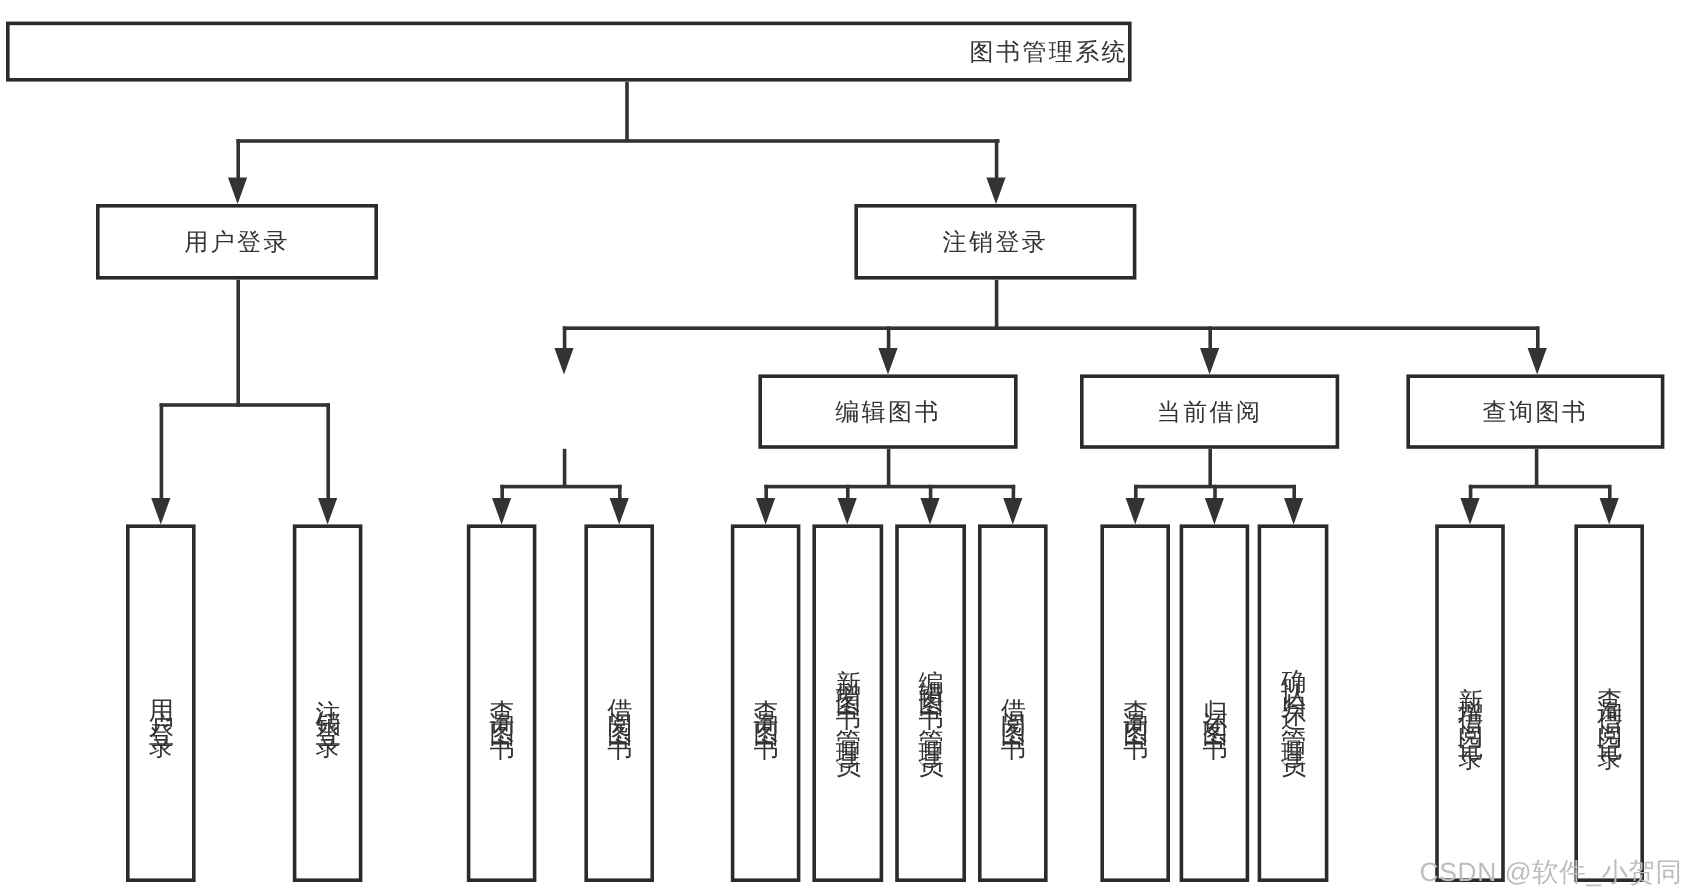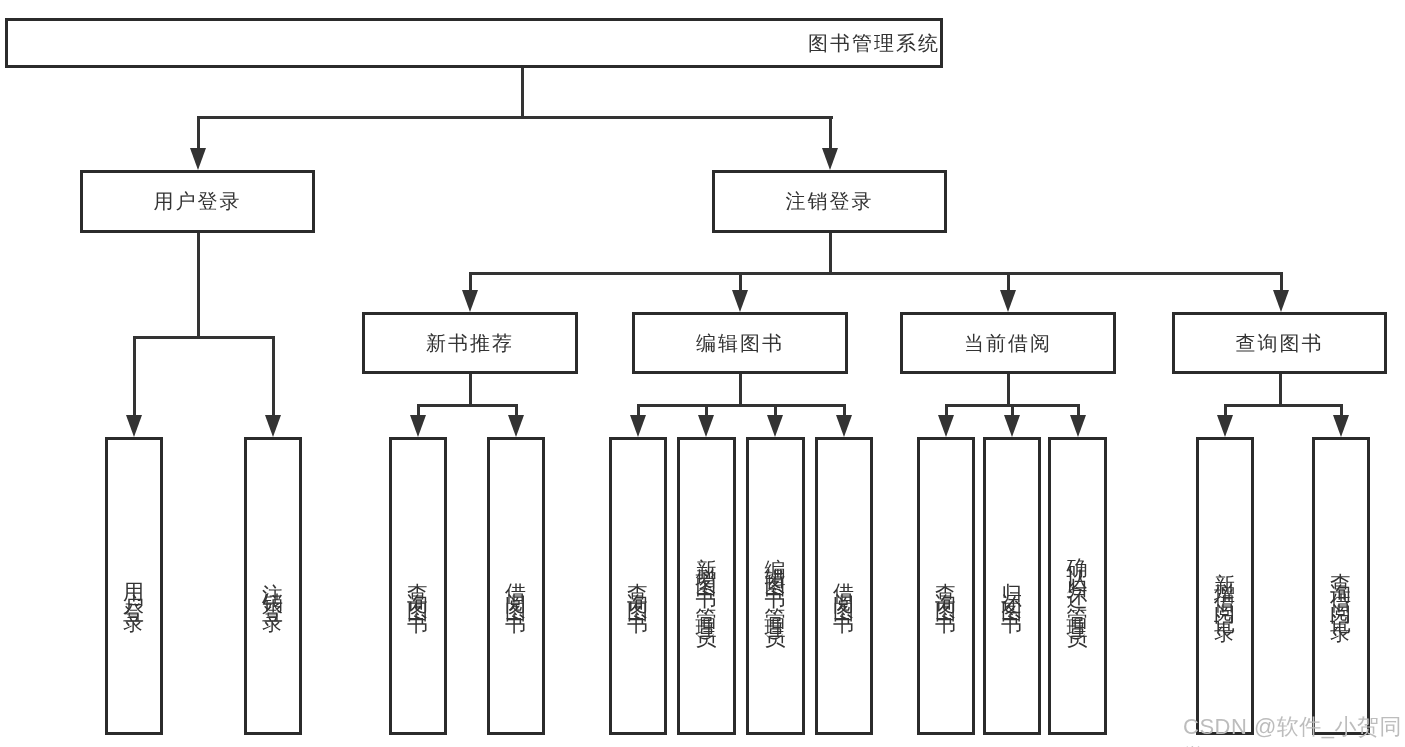--- a/index.html
+++ b/index.html
@@ -63,23 +63,20 @@
   <div class="hline" style="left:469px;top:272px;width:813px;"></div>
   <div class="vline" style="left:469px;top:272px;height:22px;"></div>
   <div class="arrow" style="left:462px;top:290px;"></div>
   <div class="vline" style="left:739px;top:272px;height:22px;"></div>
   <div class="arrow" style="left:732px;top:290px;"></div>
   <div class="vline" style="left:1007px;top:272px;height:22px;"></div>
   <div class="arrow" style="left:1000px;top:290px;"></div>
   <div class="vline" style="left:1280px;top:272px;height:22px;"></div>
   <div class="arrow" style="left:1273px;top:290px;"></div>
 
-  <div class="box hnode" style="left:362px;top:312px;width:216px;height:62px;">
-    <span>新书推荐</span>
-  </div>
   <div class="box hnode" style="left:632px;top:312px;width:216px;height:62px;">
     <span>编辑图书</span>
   </div>
   <div class="box hnode" style="left:900px;top:312px;width:216px;height:62px;">
     <span>当前借阅</span>
   </div>
   <div class="box hnode" style="left:1172px;top:312px;width:215px;height:62px;">
     <span>查询图书</span>
   </div>
 

